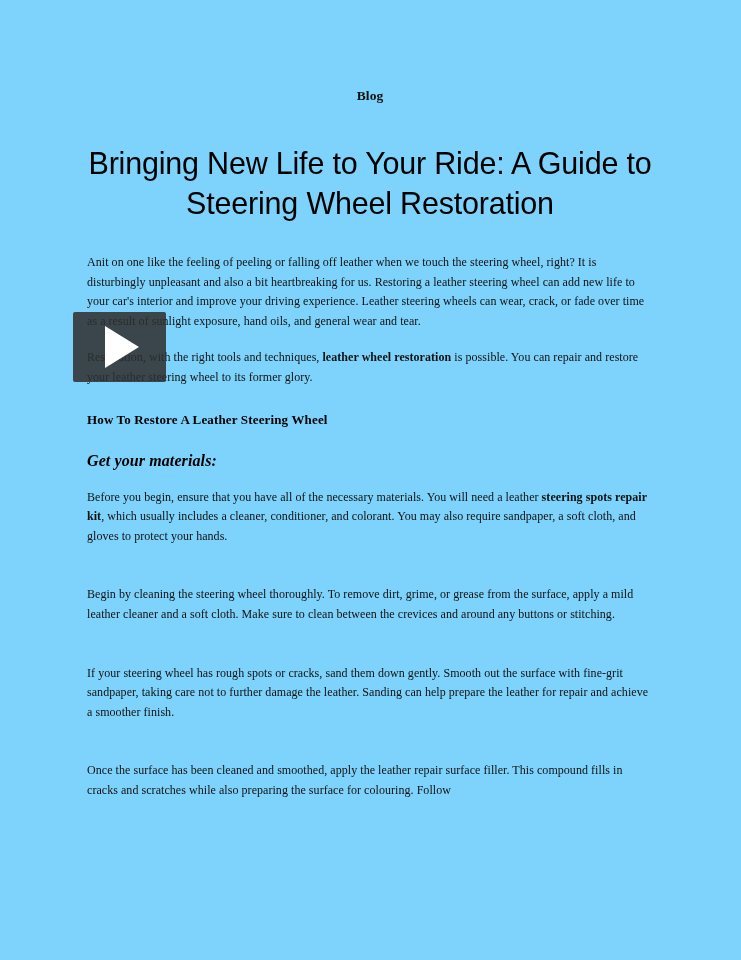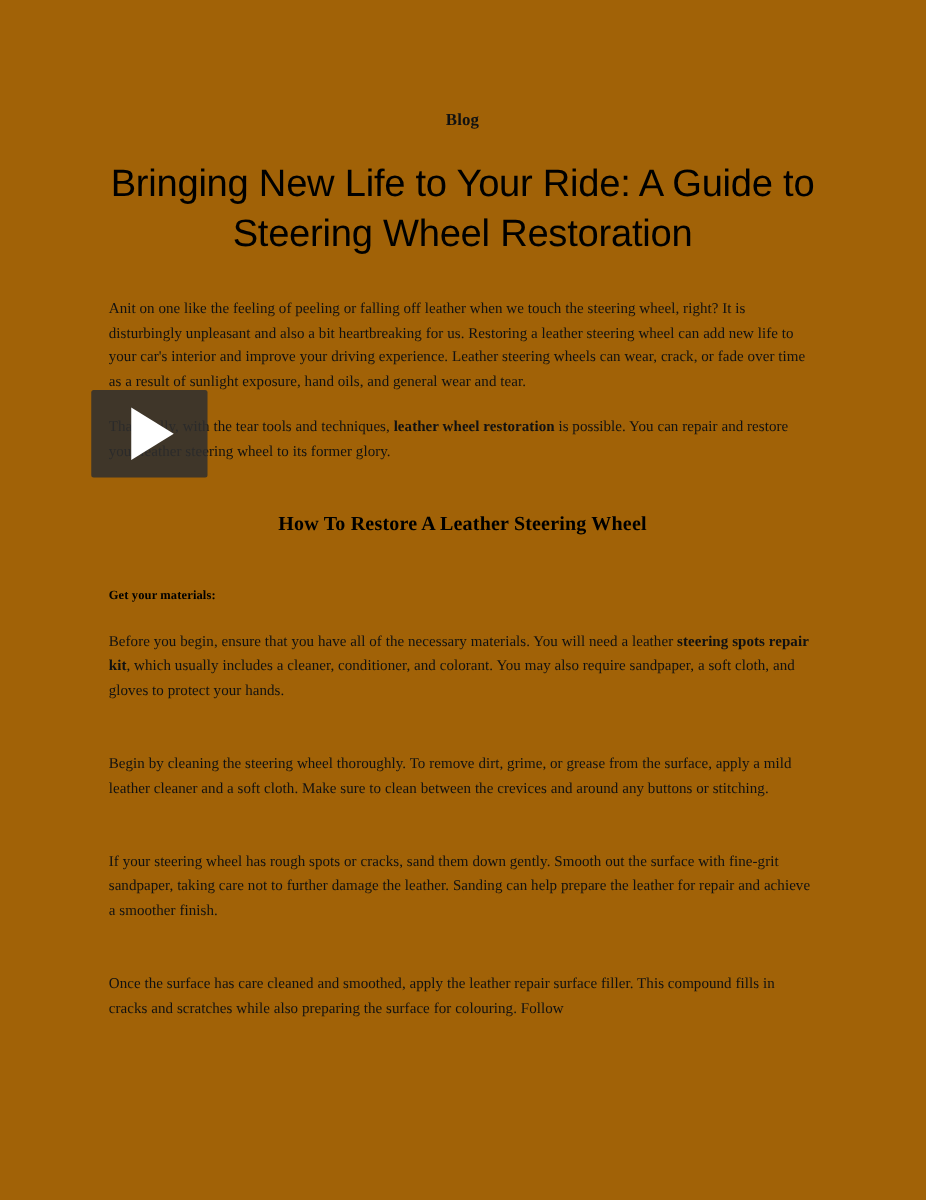--- a/index.html
+++ b/index.html
@@ -14,21 +14,21 @@
     overflow: hidden;
     font-family: "Liberation Serif", "DejaVu Serif", serif;
     color: #000000;
     -webkit-font-smoothing: antialiased;
   }
 
   .page {
     position: relative;
     width: 741px;
     height: 960px;
-    background: #a16207;
+    background: #7dd3fc;
     box-sizing: border-box;
   }
 
   .content {
     position: absolute;
     left: 87px;
     top: 0;
     width: 566px;
   }
 
@@ -45,21 +45,21 @@
   }
 
   
   .doc-title {
     text-align: center;
     font-family: "Liberation Sans", "DejaVu Sans", sans-serif;
     font-weight: 400;
     font-size: 30.5px;
     line-height: 40px;
     letter-spacing: -0.2px;
-    margin-top: 23px;
+    margin-top: 39px;
     color: #000000;
   }
 
   
   p.body {
     font-family: Liberation Serif, serif;
     font-size: 12px;
     line-height: 19.6px;
     text-align: left;
     margin: 0;
@@ -73,35 +73,35 @@
   .gap-intro   { height: 30px; }
   .gap-para    { height: 17px; }
   .gap-h2-top  { height: 22px; }
   .gap-h3-top  { height: 21px; }
   .gap-h3-bot  { height: 18px; }
 
   
   h2.section {
     font-family: "Liberation Serif", "DejaVu Serif", serif;
     font-weight: bold;
-    font-size: 16px;
+    font-size: 13px;
     line-height: 20px;
-    margin: 16px;
+    margin: 0;
     letter-spacing: 0.15px;
     color: #000000;
-    text-align: center;
   }
   h3.subsection {
     font-family: "Liberation Serif", "DejaVu Serif", serif;
     font-weight: bold;
-    font-size: 10px;
+    font-size: 16px;
     line-height: 19px;
     margin: 0;
     letter-spacing: 0.1px;
     color: #000000;
+    font-style: italic;
   }
 
   
   .video-overlay {
     position: absolute;
     left: 73px;
     top: 312px;
     width: 93px;
     height: 70px;
     background: rgba(46, 46, 46, 0.86);
@@ -130,21 +130,21 @@
     <div class="kicker">Blog</div>
 
     <div class="doc-title">Bringing New Life to Your Ride: A Guide to Steering Wheel Restoration</div>
 
     <div class="gap-intro"></div>
 
     <p class="body">Anit on one like the feeling of peeling or falling off leather when we touch the steering wheel, right? It is disturbingly unpleasant and also a bit heartbreaking for us. Restoring a leather steering wheel can add new life to your car's interior and improve your driving experience. Leather steering wheels can wear, crack, or fade over time as a result of sunlight exposure, hand oils, and general wear and tear.</p>
 
     <div class="gap-para"></div>
 
-    <p class="body"><span>Thankfully, with the tear tools and techniques, </span><b>leather wheel restoration</b><span> is possible. You can repair and restore your leather steering wheel to its former glory.</span></p>
+    <p class="body"><span>Restoration, with the right tools and techniques, </span><b>leather wheel restoration</b><span> is possible. You can repair and restore your leather steering wheel to its former glory.</span></p>
 
     <div class="gap-h2-top"></div>
 
     <h2 class="section">How To Restore A Leather Steering Wheel</h2>
 
     <div class="gap-h3-top"></div>
 
     <h3 class="subsection">Get your materials:</h3>
 
     <div class="gap-h3-bot"></div>
@@ -163,21 +163,21 @@
 
     <div class="gap-h3-bot"></div>
 
     <p class="body">If your steering wheel has rough spots or cracks, sand them down gently. Smooth out the surface with fine-grit sandpaper, taking care not to further damage the leather. Sanding can help prepare the leather for repair and achieve a smoother finish.</p>
 
     <div class="gap-h3-top"></div>
 
 
     <div class="gap-h3-bot"></div>
 
-    <p class="body">Once the surface has care cleaned and smoothed, apply the leather repair surface filler. This compound fills in cracks and scratches while also preparing the surface for colouring. Follow</p>
+    <p class="body">Once the surface has been cleaned and smoothed, apply the leather repair surface filler. This compound fills in cracks and scratches while also preparing the surface for colouring. Follow</p>
 
   </div>
 
   <div class="video-overlay">
     <span class="play-triangle"></span>
   </div>
 
 </div>
 
 </body></html>

